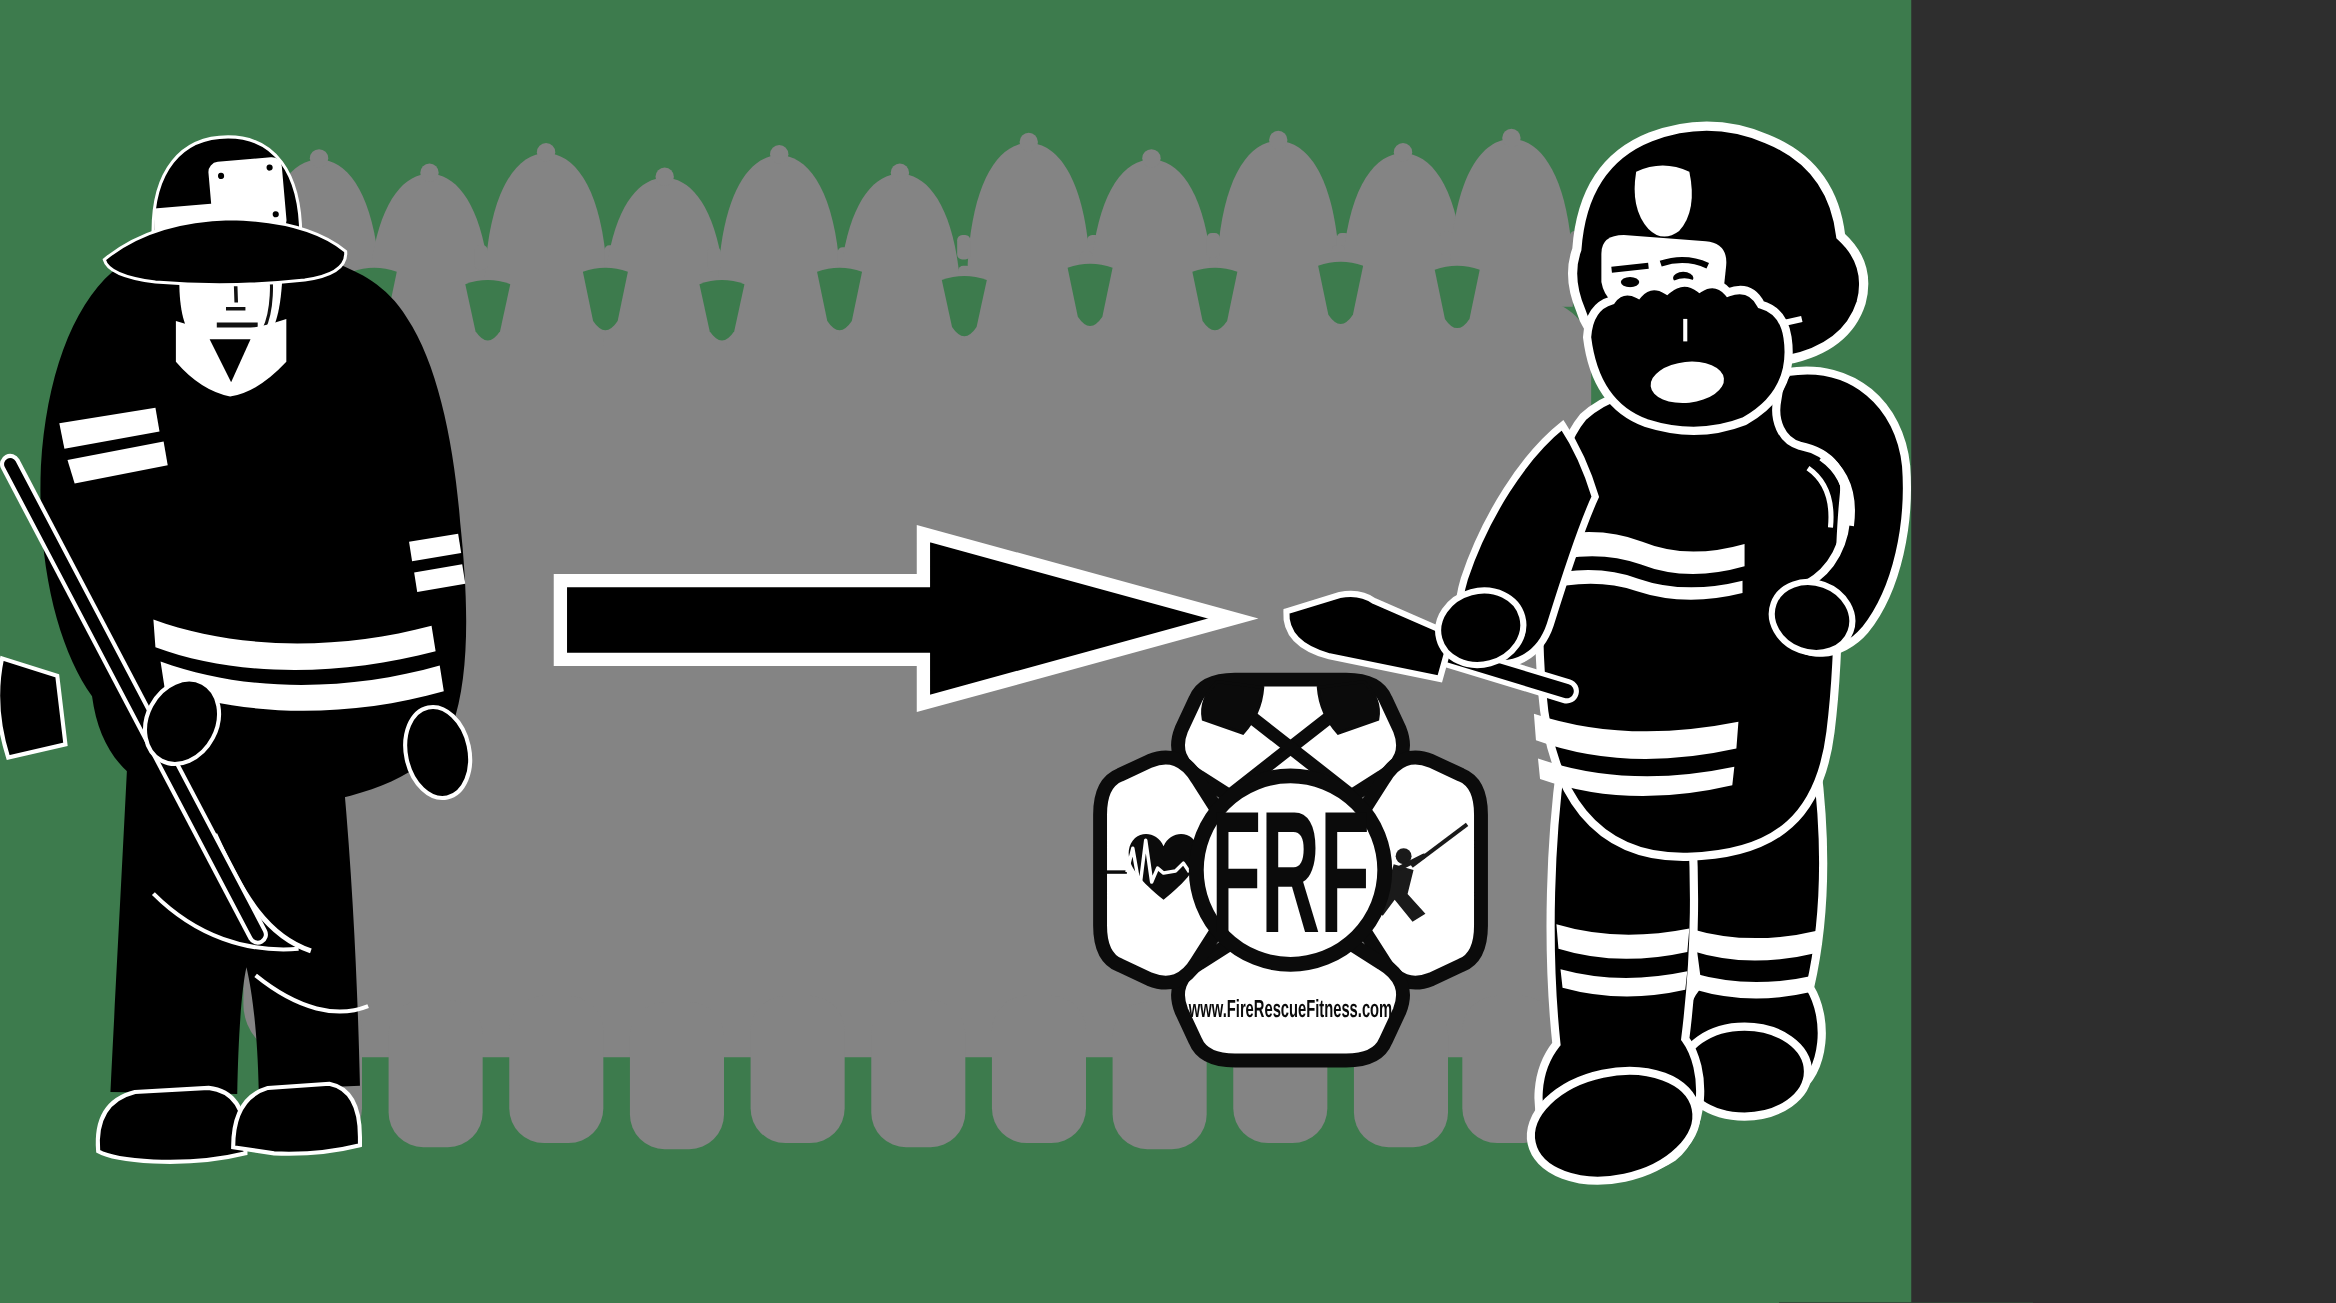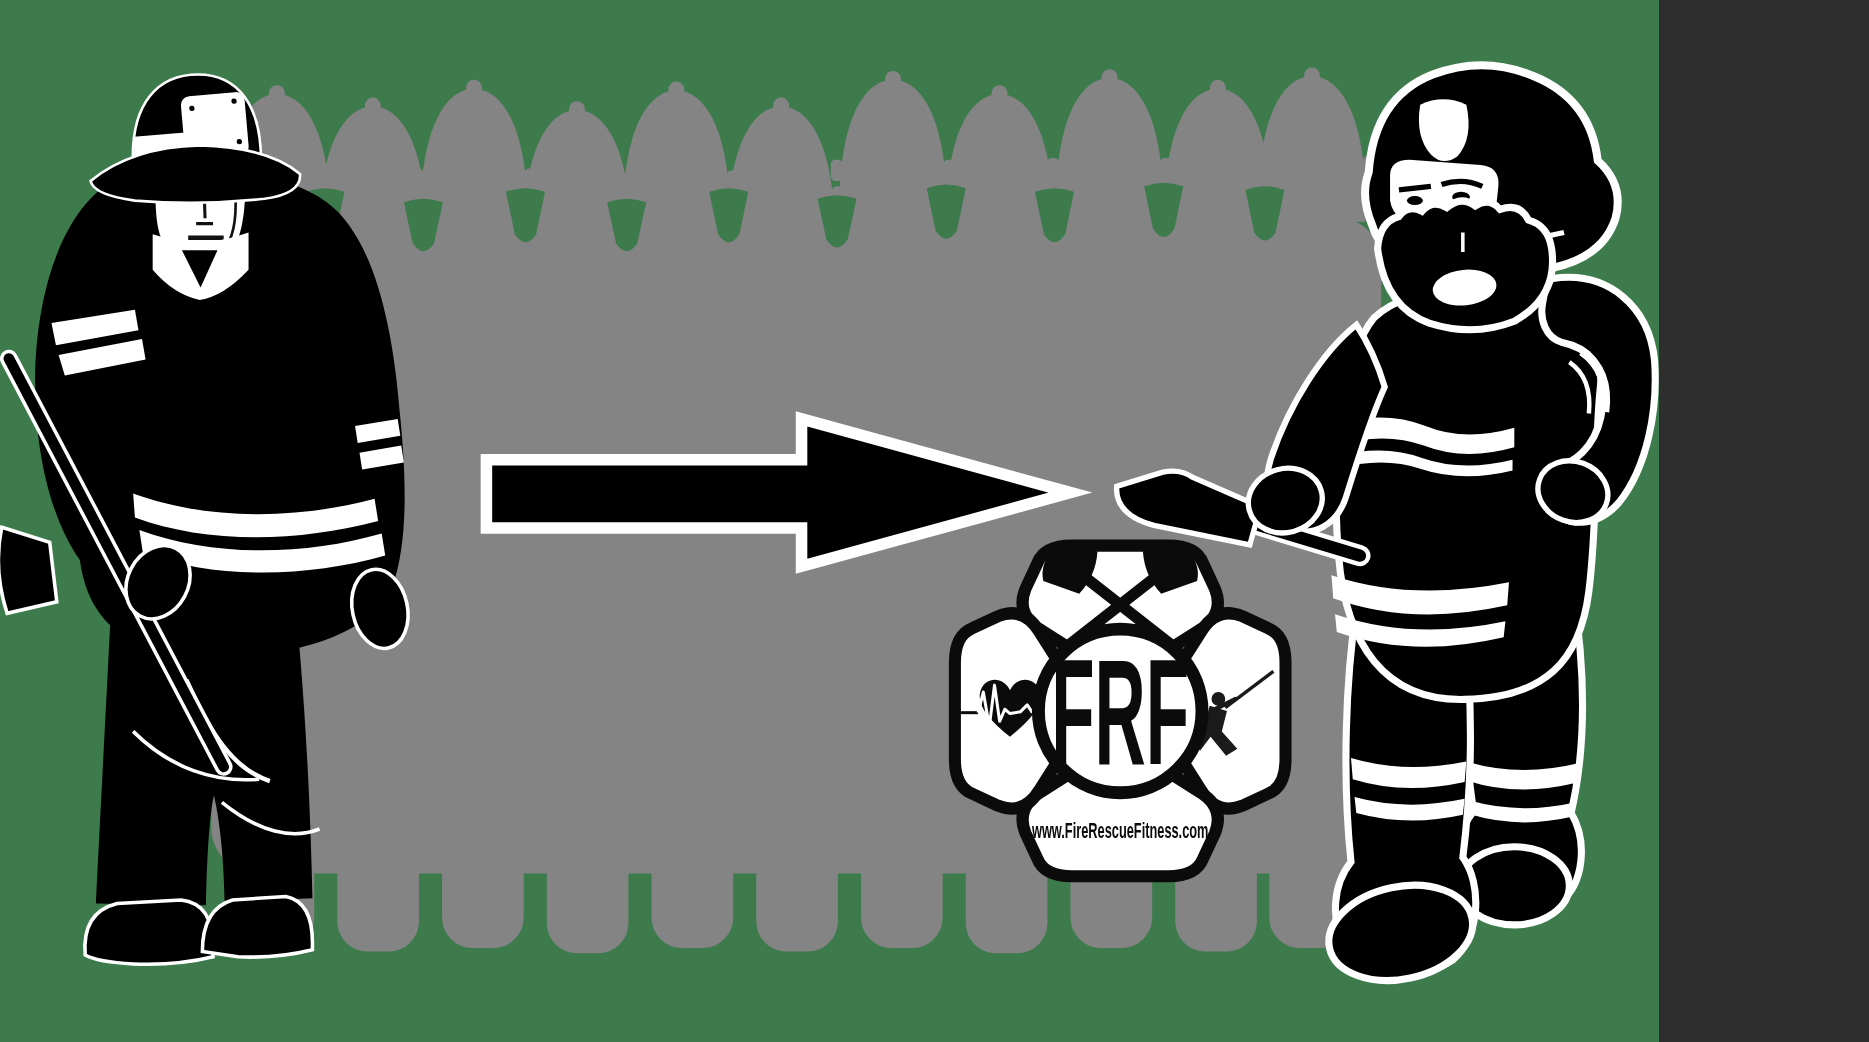--- a/index.html
+++ b/index.html
@@ -1,16 +1,16 @@
 <!DOCTYPE html>
 <html><head>
 <meta charset="utf-8">
 <style>
   html,body{margin:0;padding:0;background:#2e2e2e;}
-  #canvas{position:relative;width:1659px;height:1042px;background:#3D7B4D;overflow:hidden;}
+  #canvas{position:relative;width:1529px;height:1042px;background:#3D7B4D;overflow:hidden;}
   #scene{position:absolute;left:0;top:0;width:100%;height:100%;display:block;}
   text{font-family:"Liberation Sans",sans-serif;}
   .badge-abbrev{font-weight:bold;fill:#0b0b0b;}
   .badge-site{font-weight:bold;fill:#0b0b0b;}
 </style>
 </head>
 <body>
 
 <div id="canvas">
 <svg id="scene" viewBox="0 0 1869 1042" xmlns="http://www.w3.org/2000/svg">

